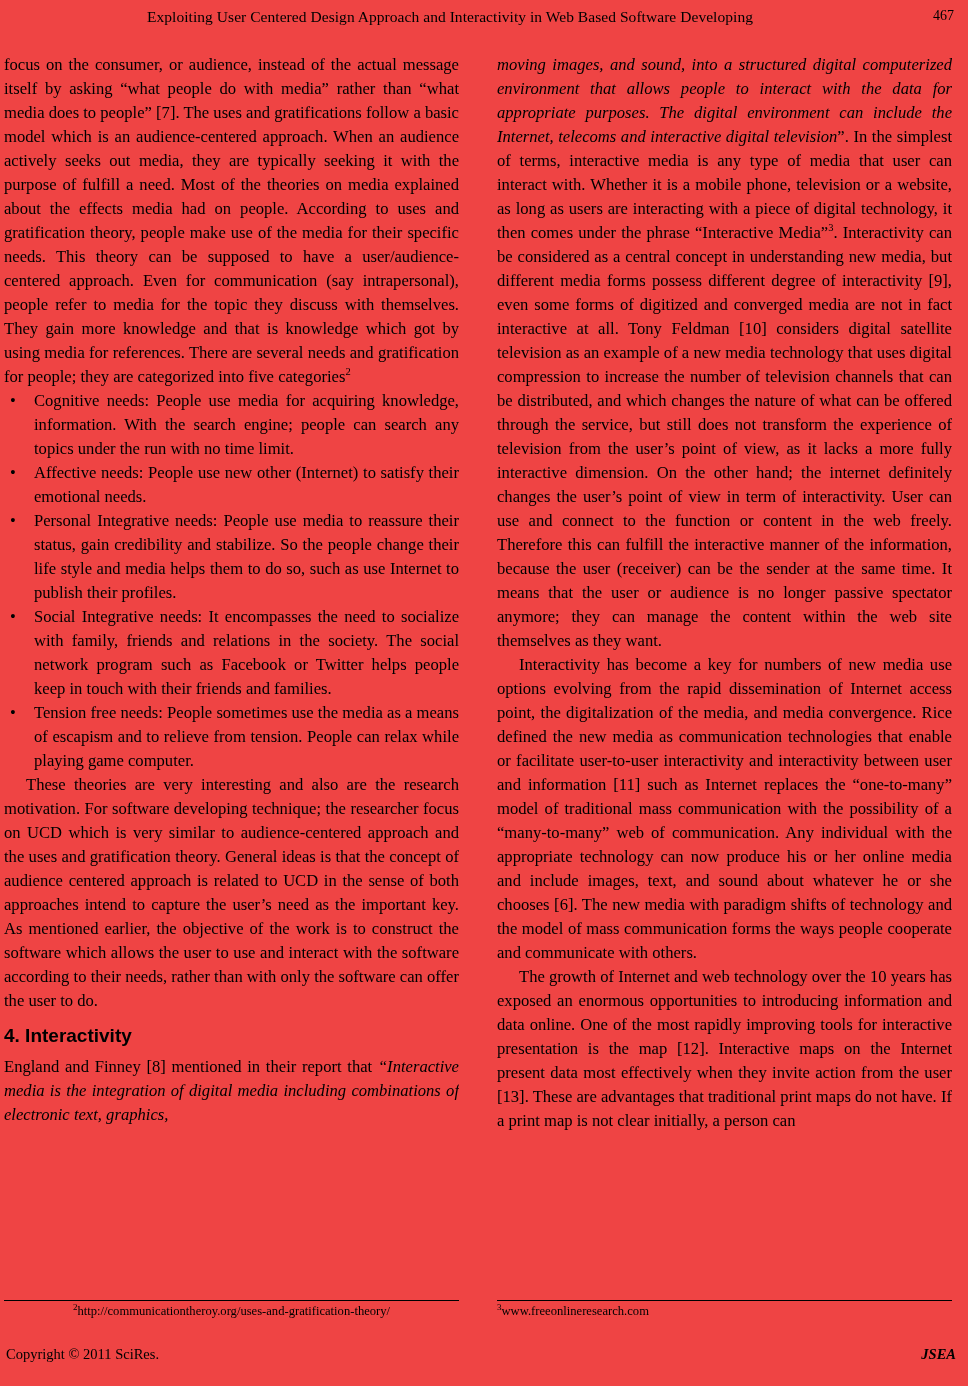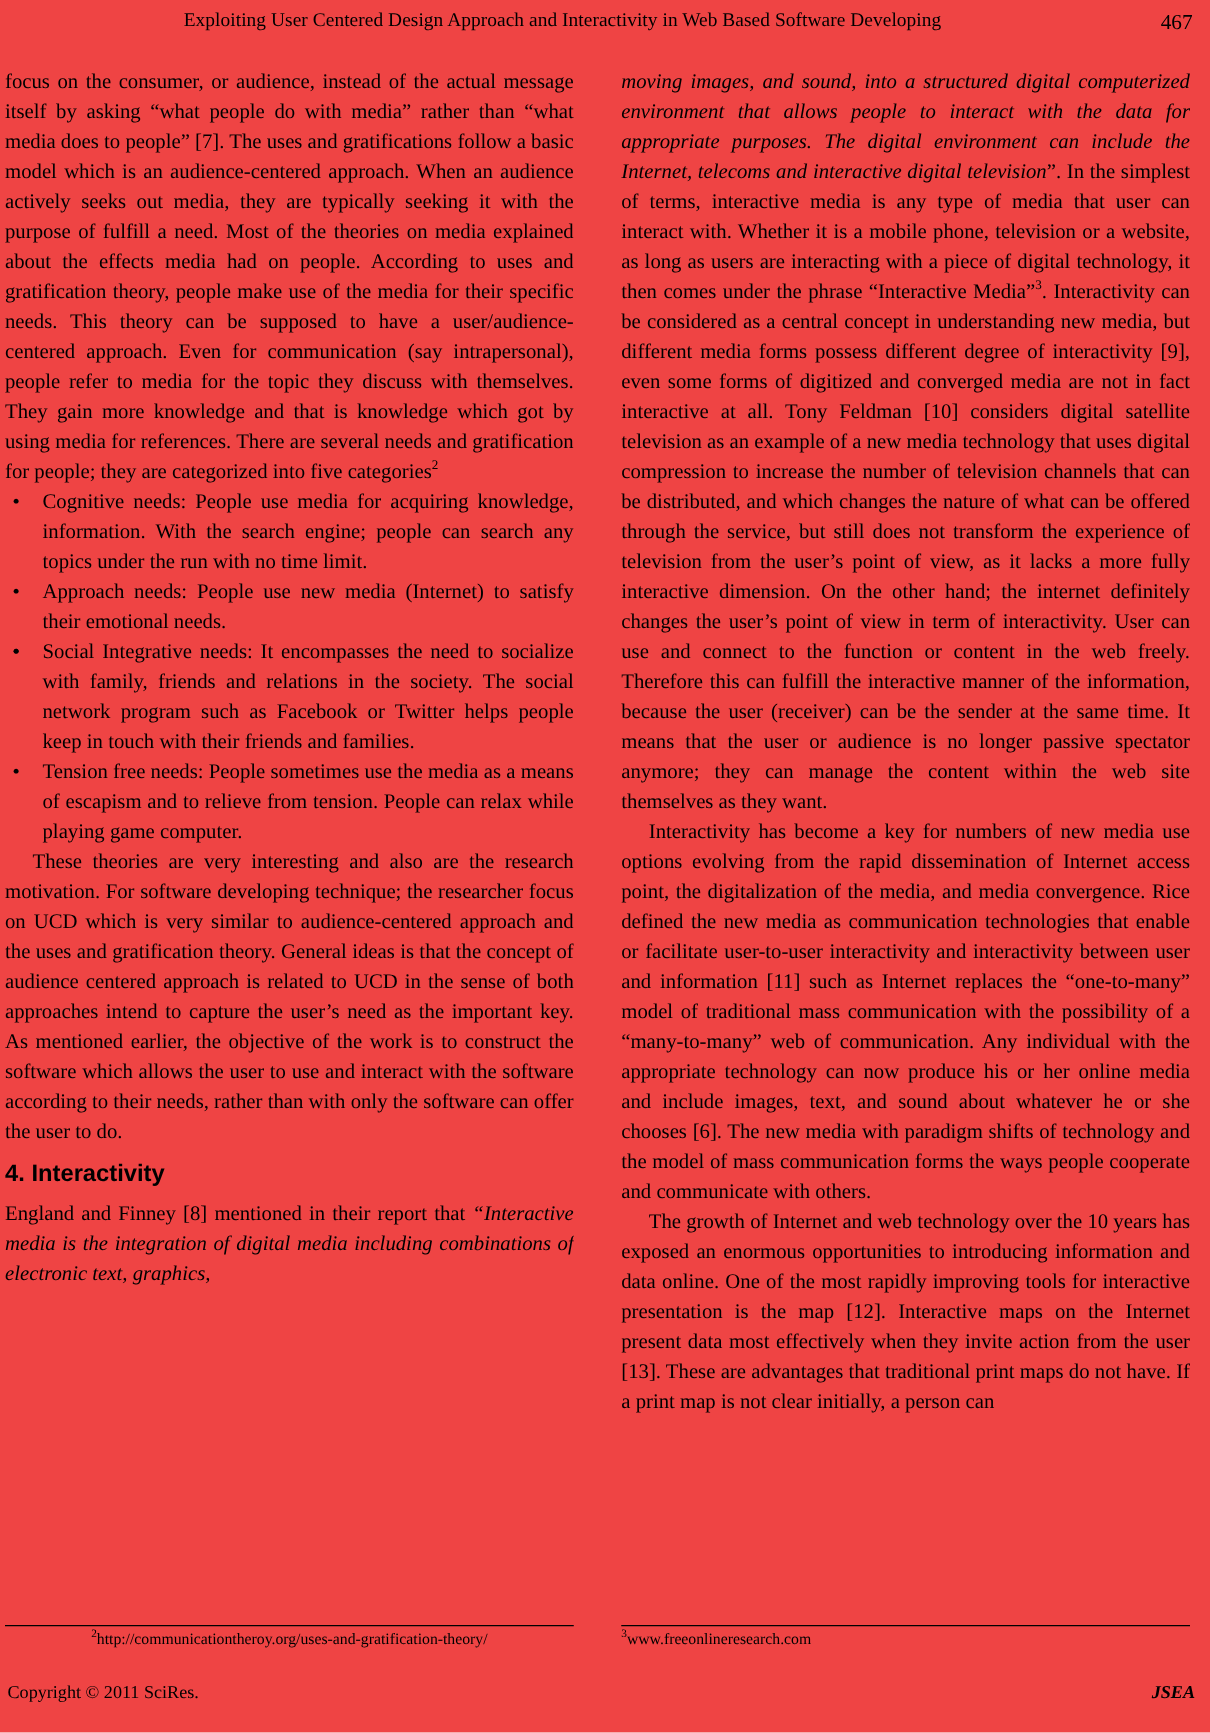--- a/index.html
+++ b/index.html
@@ -33,21 +33,21 @@
     width: 900px;
     text-align: center;
     font-size: 15.5px;
     letter-spacing: 0.05px;
     white-space: nowrap;
   }
   .runhead-page {
     position: absolute;
     right: 14px;
     top: 0;
-    font-size: 17px;
+    font-size: 14px;
   }
 
   
   .columns {
     position: absolute;
     top: 53px;
     left: 0;
     width: 968px;
     height: 1245px;
   }
@@ -175,24 +175,25 @@
 
       <p class="para"><span>focus on the consumer, or audience, instead of the actual message itself by asking “what people do with media” rather than “what media does to people” [7]. The uses and gratifications follow a basic model which is an audience-centered approach. When an audience actively seeks out media, they are typically seeking it with the purpose of fulfill a need. Most of the theories on media explained about the effects media had on people. According to uses and gratification theory, people make use of the media for their specific needs. This theory can be supposed to have a user/audience-centered approach. Even for communication (say intrapersonal), people refer to media for the topic they discuss with themselves. They gain more knowledge and that is knowledge which got by using media for references. There are several needs and gratification for people; they are categorized into five categories</span><sup>2</sup></p>
 
       <ul class="bullets">
         <li>
           <span class="bullet-dot">•</span>
           <span>Cognitive needs: People use media for acquiring knowledge, information. With the search engine; people can search any topics under the run with no time limit.</span>
         </li>
         <li>
           <span class="bullet-dot">•</span>
-          <span>Approach needs: People use new media (Internet) to satisfy their emotional needs.</span>
-        </li>
-        <li>
-          <span class="bullet-dot">•</span>
+          <span>Affective needs: People use new other (Internet) to satisfy their emotional needs.</span>
+        </li>
+        <li>
+          <span class="bullet-dot">•</span>
+          <span>Personal Integrative needs: People use media to reassure their status, gain credibility and stabilize. So the people change their life style and media helps them to do so, such as use Internet to publish their profiles.</span>
         </li>
         <li>
           <span class="bullet-dot">•</span>
           <span>Social Integrative needs: It encompasses the need to socialize with family, friends and relations in the society. The social network program such as Facebook or Twitter helps people keep in touch with their friends and families.</span>
         </li>
         <li>
           <span class="bullet-dot">•</span>
           <span>Tension free needs: People sometimes use the media as a means of escapism and to relieve from tension. People can relax while playing game computer.</span>
         </li>
       </ul>

